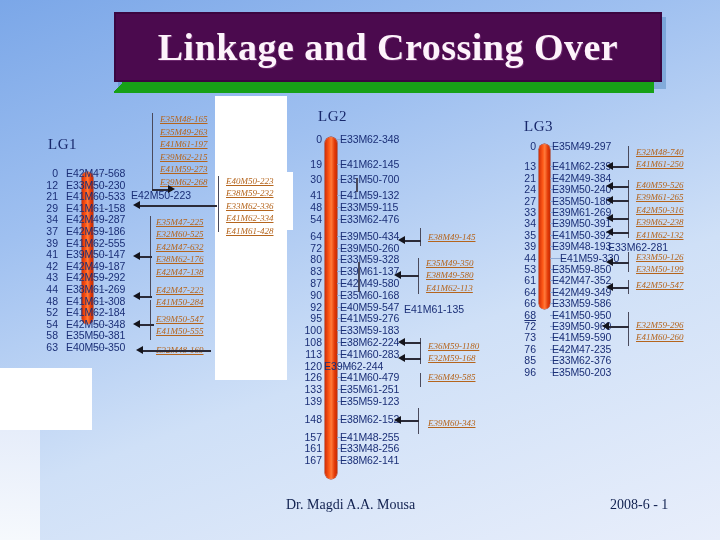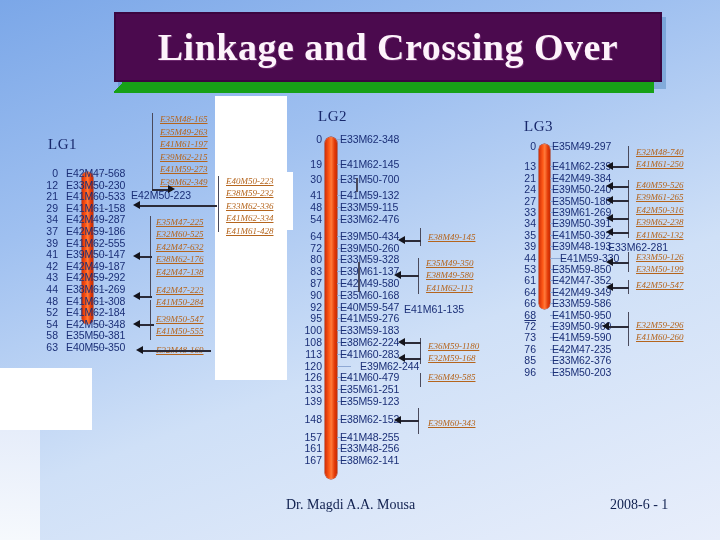--- a/index.html
+++ b/index.html
@@ -151,21 +151,21 @@
     <div class="mk" style="left: 66px; top: 341px;">E40M50-350</div>
   </div>
 <div class="inline-mk" style="left:131px; top:189px;">E42M50-223</div>
 
 <div id="ann-lg1-lt">
     <div class="ann u" style="left: 160px; top: 114px;">E35M48-165</div>
     <div class="ann u" style="left: 160px; top: 126.6px;">E35M49-263</div>
     <div class="ann u" style="left: 160px; top: 139.2px;">E41M61-197</div>
     <div class="ann u" style="left: 160px; top: 151.8px;">E39M62-215</div>
     <div class="ann u" style="left: 160px; top: 164.4px;">E41M59-273</div>
-    <div class="ann u" style="left: 160px; top: 177px;">E39M62-349</div>
+    <div class="ann u" style="left: 160px; top: 177px;">E39M62-268</div>
   </div>
 <div id="ann-lg1-rt">
     <div class="ann u" style="left: 226px; top: 176px;">E40M50-223</div>
     <div class="ann u" style="left: 226px; top: 188.4px;">E38M59-232</div>
     <div class="ann u" style="left: 226px; top: 200.8px;">E33M62-336</div>
     <div class="ann u" style="left: 226px; top: 213.2px;">E41M62-334</div>
     <div class="ann u" style="left: 226px; top: 225.6px;">E41M61-428</div>
   </div>
 <div id="ann-lg1-lm">
     <div class="ann u" style="left: 156px; top: 217px;">E35M47-225</div>
@@ -275,21 +275,21 @@
     <div class="mk" style="left: 340px; top: 241.6px;">E39M50-260</div>
     <div class="mk" style="left: 340px; top: 253.4px;">E33M59-328</div>
     <div class="mk" style="left: 340px; top: 265.2px;">E39M61-137</div>
     <div class="mk" style="left: 340px; top: 277px;">E42M49-580</div>
     <div class="mk" style="left: 340px; top: 288.8px;">E35M60-168</div>
     <div class="mk" style="left: 340px; top: 300.6px;">E40M59-547</div>
     <div class="mk" style="left: 340px; top: 312.4px;">E41M59-276</div>
     <div class="mk" style="left: 340px; top: 324.2px;">E33M59-183</div>
     <div class="mk" style="left: 340px; top: 336px;">E38M62-224</div>
     <div class="mk" style="left: 340px; top: 347.8px;">E41M60-283</div>
-    <div class="mk" style="left: 340px; top: 359.6px; padding-left: 20px;">E39M62-244</div>
+    <div class="mk" style="left: 324px; top: 359.6px;">E39M62-244</div>
     <div class="mk" style="left: 340px; top: 371.4px;">E41M60-479</div>
     <div class="mk" style="left: 340px; top: 383.2px;">E35M61-251</div>
     <div class="mk" style="left: 340px; top: 395px;">E35M59-123</div>
     <div class="mk" style="left: 340px; top: 412.8px;">E38M62-152</div>
     <div class="mk" style="left: 340px; top: 430.6px;">E41M48-255</div>
     <div class="mk" style="left: 340px; top: 442.4px;">E33M48-256</div>
     <div class="mk" style="left: 340px; top: 454.2px;">E38M62-141</div>
   </div>
 <div class="inline-mk" style="left:404px; top:303px;">E41M61-135</div>
 

